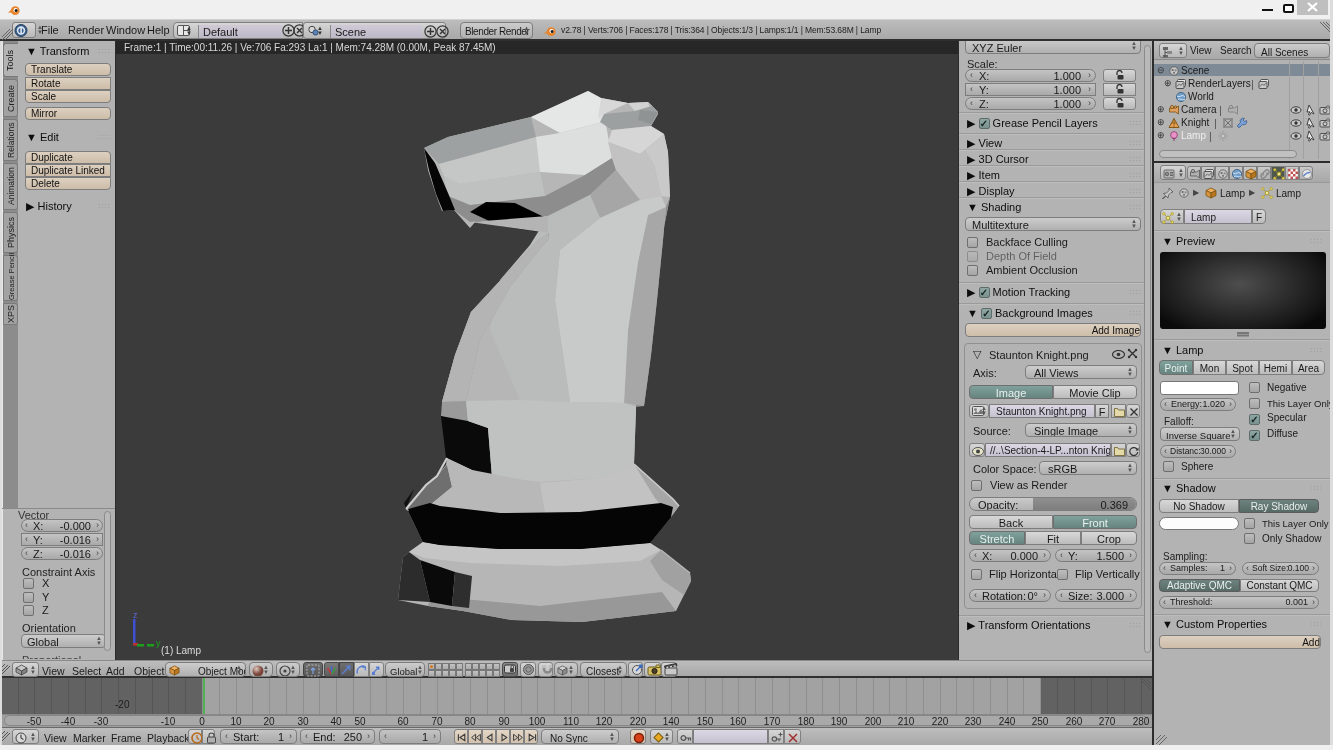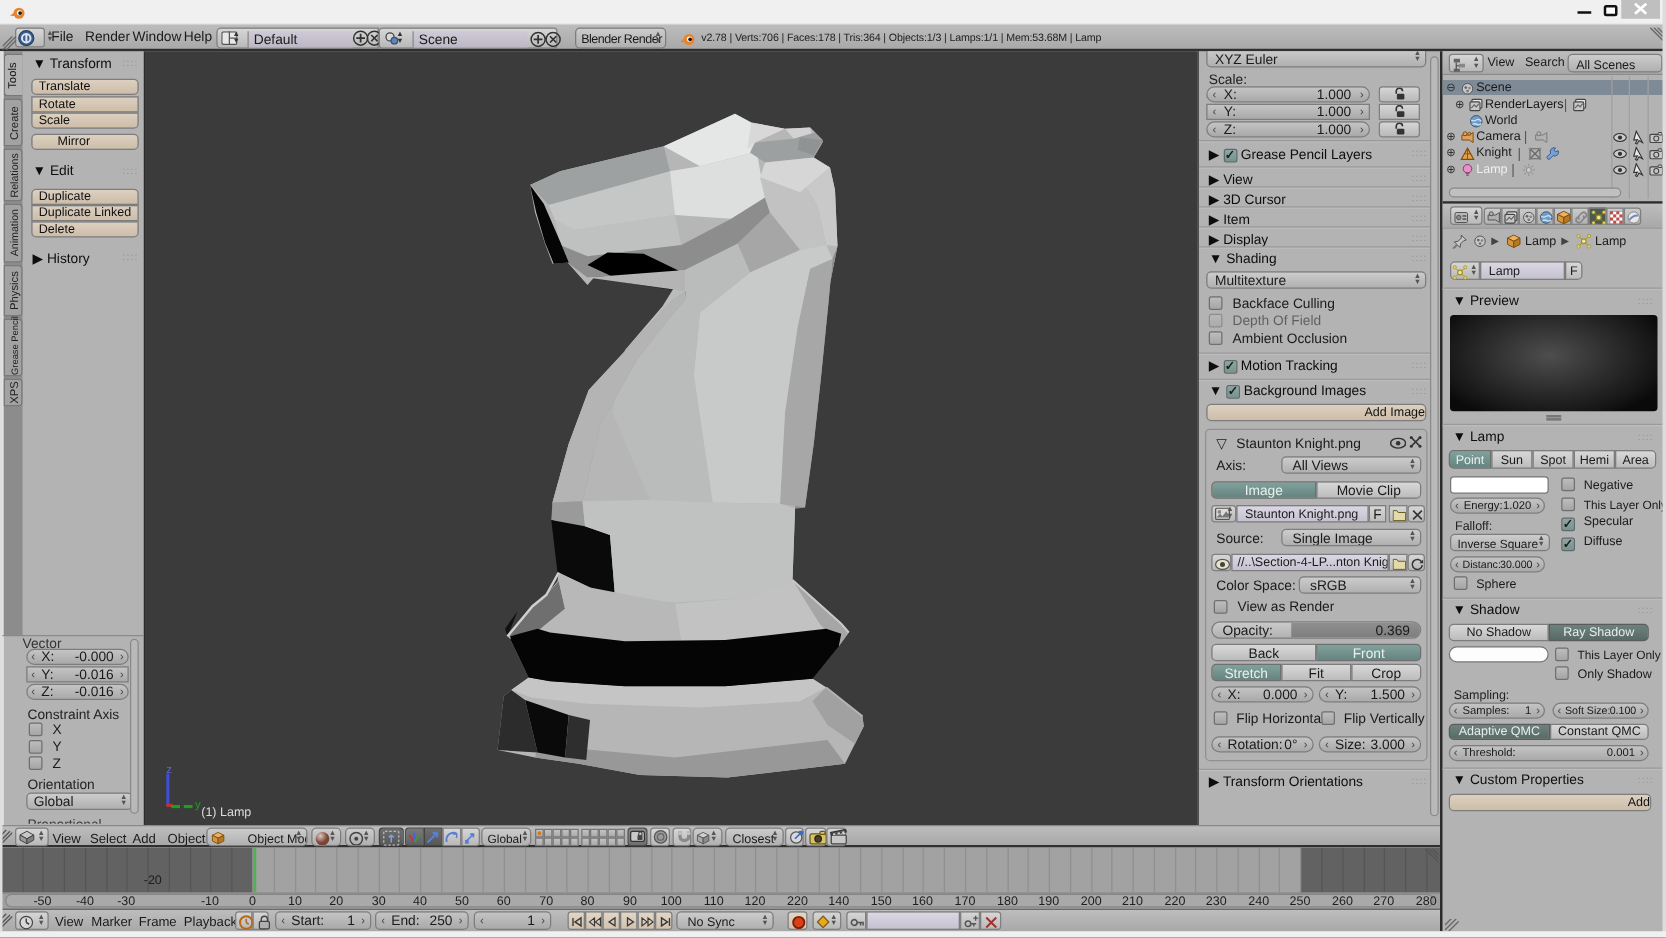--- a/index.html
+++ b/index.html
@@ -223,20 +223,21 @@
     <circle cx="8.2" cy="7.6" r="4.4" fill="#e8842c"></circle>
         <circle cx="8.6" cy="7.2" r="2.1" fill="#fff"></circle>
         <circle cx="9.1" cy="7.4" r="1.5" fill="#1a1a1a"></circle>
     <path d="M1 9.5 L6 5.5 L4.5 9.8 Z" fill="#e8842c"></path>
   </svg>
   <div class="abs" style="left:561px;top:5px;color:#222;font-size:8.5px;letter-spacing:-0.1px">v2.78 | Verts:706 | Faces:178 | Tris:364 | Objects:1/3 | Lamps:1/1 | Mem:53.68M | Lamp</div>
 </div>
 
 <div class="abs" style="left:0;top:41px;width:1152px;height:619px;background:#3b3b3b"></div>
 
+<div class="abs" style="left:116px;top:41px;width:842px;height:13px;background:#272727;color:#d8d8d8;font-size:10px;padding:1px 0 0 8px">Frame:1 | Time:00:11.26 | Ve:706 Fa:293 La:1 | Mem:74.28M (0.00M, Peak 87.45M)</div>
 
 <svg class="abs" style="left:1138px;top:42px" width="12" height="12">
       <path d="M3 0 L12 9 M6 0 L12 6 M9 0 L12 3" stroke="#777" stroke-width="1"></path>
     </svg>
     <svg class="abs" style="left:2px;top:29px" width="11" height="11">
       <path d="M0 8 L8 0 M0 11 L11 0 M3 11 L11 3" stroke="#666" stroke-width="1"></path>
     </svg>
     <svg class="abs" style="left:1320px;top:22px" width="11" height="11">
       <path d="M3 0 L11 8 M6 0 L11 5 M0 0 L11 11" stroke="#666" stroke-width="1"></path>
     </svg>
@@ -311,21 +312,21 @@
     <div class="vtab tbg" style="top:171px;height:41px">Physics</div>
     <div class="vtab tbg" style="top:214px;height:46px;font-size:7.5px">Grease Pencil</div>
     <div class="vtab tbg" style="top:262px;height:22px">XPS</div>
   </div>
   <div id="shelf">
     <div class="abs hdrtxt" style="left:26px;top:4px">▼ Transform</div>
         <div class="abs dots" style="left:98px;top:5px">::::</div>
     <div class="abs tan" style="left:25px;top:22px;width:86px;height:13px;text-align:left;padding-left:5px">Translate</div>
     <div class="abs tan" style="left:25px;top:36px;width:86px;height:13px;text-align:left;padding-left:5px;border-radius:0">Rotate</div>
     <div class="abs tan" style="left:25px;top:49px;width:86px;height:13px;text-align:left;padding-left:5px;border-radius:0 0 4px 4px">Scale</div>
-    <div class="abs tan" style="left:25px;top:66px;width:86px;height:13px;text-align:left;padding-left:20px">Mirror</div>
+    <div class="abs tan" style="left:25px;top:66px;width:86px;height:13px;text-align:left;padding-left:5px">Mirror</div>
     <div class="abs hdrtxt" style="left:26px;top:90px">▼ Edit</div>
         <div class="abs dots" style="left:98px;top:91px">::::</div>
     <div class="abs tan" style="left:25px;top:110px;width:86px;height:13px;text-align:left;padding-left:5px;border-radius:4px 4px 0 0">Duplicate</div>
     <div class="abs tan" style="left:25px;top:123px;width:86px;height:13px;text-align:left;padding-left:5px;border-radius:0">Duplicate Linked</div>
     <div class="abs tan" style="left:25px;top:136px;width:86px;height:13px;text-align:left;padding-left:5px;border-radius:0 0 4px 4px">Delete</div>
     <div class="abs hdrtxt" style="left:26px;top:159px">▶ History</div>
         <div class="abs dots" style="left:98px;top:160px">::::</div>
 
     <div class="abs" style="left:0;top:467px;width:115px;height:1px;background:#8a8a8a"></div>
     <div class="abs" style="left:18px;top:468px;color:#333">Vector</div>
@@ -758,21 +759,21 @@
           <i class="abs" style="left:14px;top:38px;width:40px;text-align:center;font-style:normal;font-size:10px;color:#1d1d1d">-50</i>
           <i class="abs" style="left:48px;top:38px;width:40px;text-align:center;font-style:normal;font-size:10px;color:#1d1d1d">-40</i>
           <i class="abs" style="left:81px;top:38px;width:40px;text-align:center;font-style:normal;font-size:10px;color:#1d1d1d">-30</i>
           <i class="abs" style="left:115px;top:21px;width:40px;text-align:left;font-style:normal;font-size:10px;color:#1d1d1d">-20</i>
           <i class="abs" style="left:148px;top:38px;width:40px;text-align:center;font-style:normal;font-size:10px;color:#1d1d1d">-10</i>
           <i class="abs" style="left:182px;top:38px;width:40px;text-align:center;font-style:normal;font-size:10px;color:#1d1d1d">0</i>
           <i class="abs" style="left:216px;top:38px;width:40px;text-align:center;font-style:normal;font-size:10px;color:#1d1d1d">10</i>
           <i class="abs" style="left:249px;top:38px;width:40px;text-align:center;font-style:normal;font-size:10px;color:#1d1d1d">20</i>
           <i class="abs" style="left:283px;top:38px;width:40px;text-align:center;font-style:normal;font-size:10px;color:#1d1d1d">30</i>
           <i class="abs" style="left:316px;top:38px;width:40px;text-align:center;font-style:normal;font-size:10px;color:#1d1d1d">40</i>
-          <i class="abs" style="left:364px;top:38px;width:40px;text-align:left;font-style:normal;font-size:10px;color:#1d1d1d">50</i>
+          <i class="abs" style="left:340px;top:38px;width:40px;text-align:center;font-style:normal;font-size:10px;color:#1d1d1d">50</i>
           <i class="abs" style="left:383px;top:38px;width:40px;text-align:center;font-style:normal;font-size:10px;color:#1d1d1d">60</i>
           <i class="abs" style="left:417px;top:38px;width:40px;text-align:center;font-style:normal;font-size:10px;color:#1d1d1d">70</i>
           <i class="abs" style="left:450px;top:38px;width:40px;text-align:center;font-style:normal;font-size:10px;color:#1d1d1d">80</i>
           <i class="abs" style="left:484px;top:38px;width:40px;text-align:center;font-style:normal;font-size:10px;color:#1d1d1d">90</i>
           <i class="abs" style="left:517px;top:38px;width:40px;text-align:center;font-style:normal;font-size:10px;color:#1d1d1d">100</i>
           <i class="abs" style="left:551px;top:38px;width:40px;text-align:center;font-style:normal;font-size:10px;color:#1d1d1d">110</i>
           <i class="abs" style="left:584px;top:38px;width:40px;text-align:center;font-style:normal;font-size:10px;color:#1d1d1d">120</i>
           <i class="abs" style="left:618px;top:38px;width:40px;text-align:center;font-style:normal;font-size:10px;color:#1d1d1d">220</i>
           <i class="abs" style="left:651px;top:38px;width:40px;text-align:center;font-style:normal;font-size:10px;color:#1d1d1d">140</i>
           <i class="abs" style="left:685px;top:38px;width:40px;text-align:center;font-style:normal;font-size:10px;color:#1d1d1d">150</i>
@@ -1057,21 +1058,21 @@
 
     <div class="nhdr" style="top:194px">▼ Preview</div>
         <div class="ndots" style="top:195px">::::</div>
     <div class="abs" style="left:6px;top:211px;width:166px;height:77px;border-radius:3px;background:radial-gradient(ellipse 100px 55px at 48% 42%,#4e4e4e,#161616 85%,#0a0a0a)"></div>
     <div class="abs" style="left:83px;top:291px;width:12px;height:1.5px;background:#777;box-shadow:0 2.5px 0 #777"></div>
     <div class="panelline" style="top:298px;width:179px"></div>
 
     <div class="nhdr" style="top:303px">▼ Lamp</div>
         <div class="ndots" style="top:304px">::::</div>
     <div class="abs segA" style="left:5px;top:319px;width:34px;height:15px;border-radius:4px 0 0 4px;text-align:center;padding-top:2px">Point</div>
-    <div class="abs segL" style="left:39px;top:319px;width:33px;height:15px;text-align:center;padding-top:2px;border-radius:0">Sun</div>
+    <div class="abs segL" style="left:39px;top:319px;width:33px;height:15px;text-align:center;padding-top:2px;border-radius:0">Mon</div>
     <div class="abs segL" style="left:72px;top:319px;width:33px;height:15px;text-align:center;padding-top:2px;border-radius:0">Spot</div>
     <div class="abs segL" style="left:105px;top:319px;width:33px;height:15px;text-align:center;padding-top:2px;border-radius:0">Hemi</div>
     <div class="abs segL" style="left:138px;top:319px;width:33px;height:15px;border-radius:0 4px 4px 0;text-align:center;padding-top:2px">Area</div>
     <div class="abs" style="left:6px;top:340px;width:79px;height:14px;background:#fff;border:1px solid #777;border-radius:3px"></div>
     <div class="abs" style="left:95px;top:341px"><span class="cb"></span><span style="position:relative;top:-2px;left:7px">Negative</span></div>
     <div class="abs cap" style="left:6px;top:357px;width:76px;height:13px">
           <span style="position:absolute;left:3px;color:#444;font-size:9px">‹</span>
           <span style="position:absolute;left:10px">Energy:</span>
           <span style="position:absolute;right:10px">1.020</span>
           <span style="position:absolute;right:3px;color:#444;font-size:9px">›</span>

